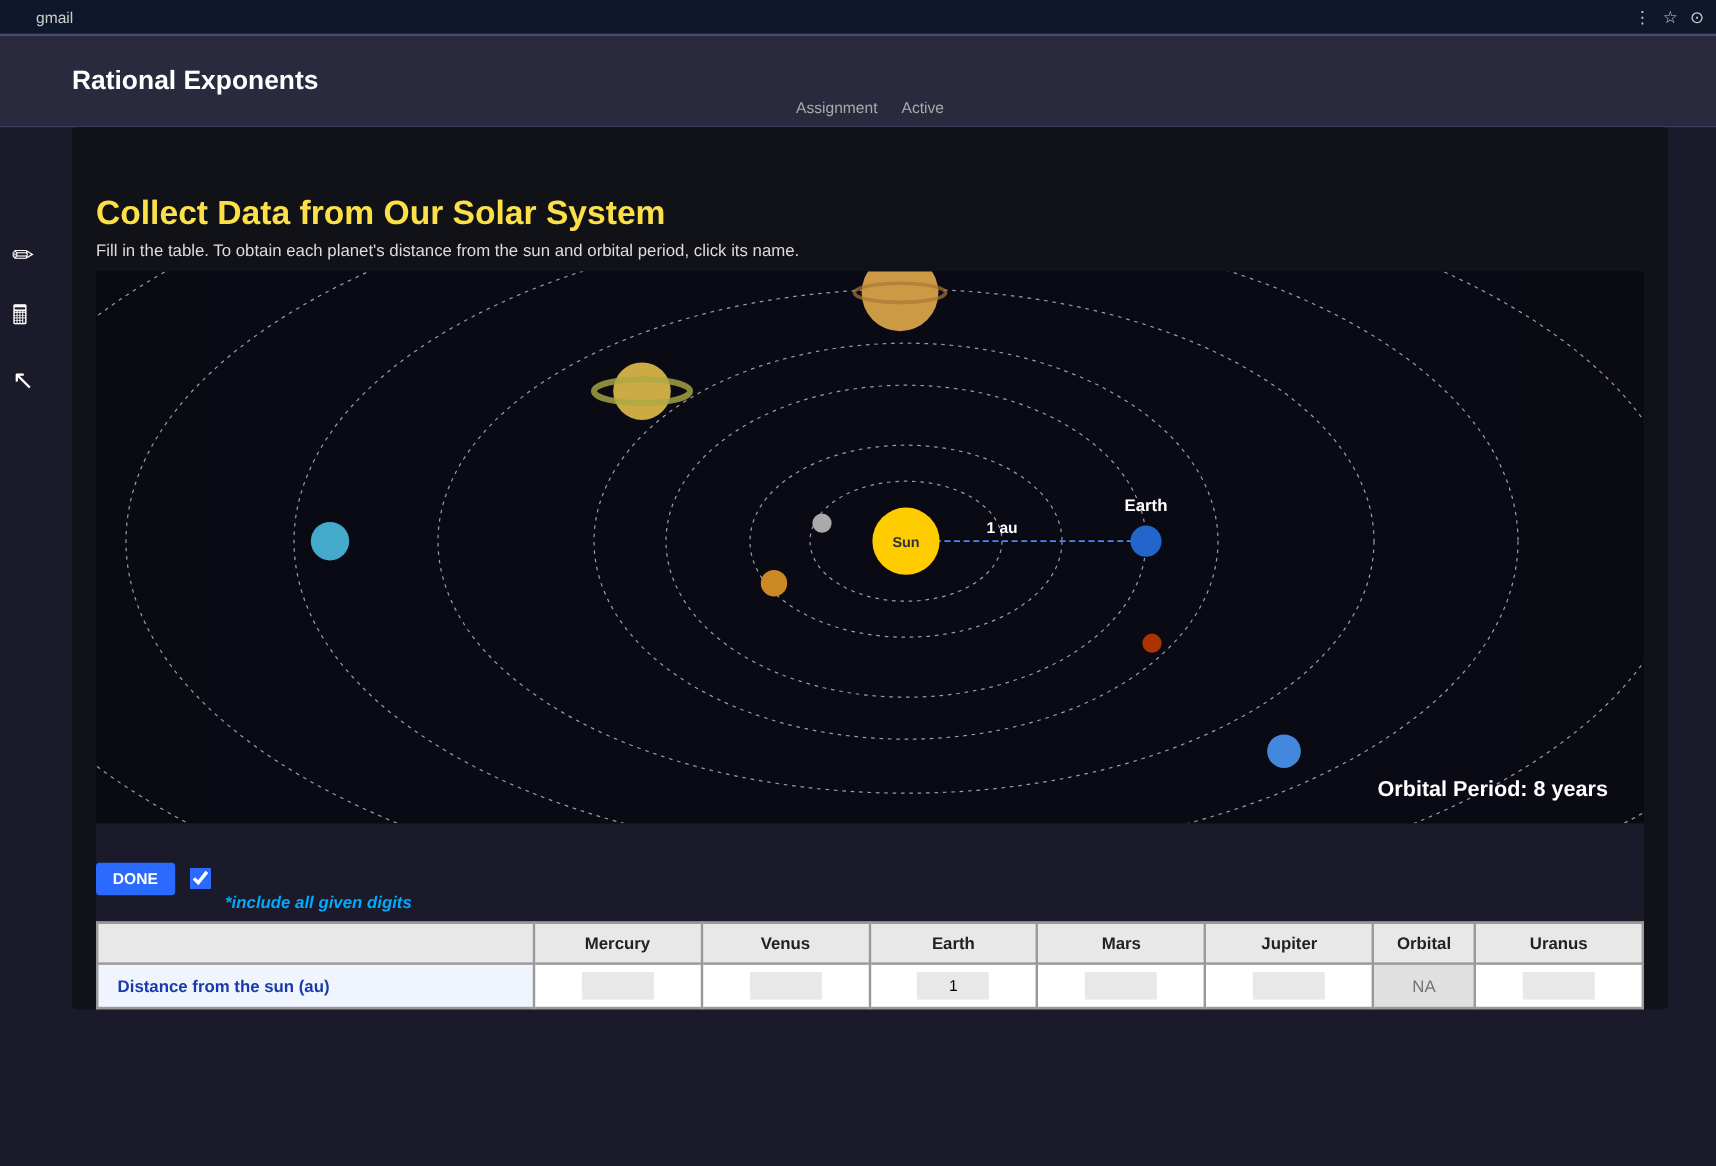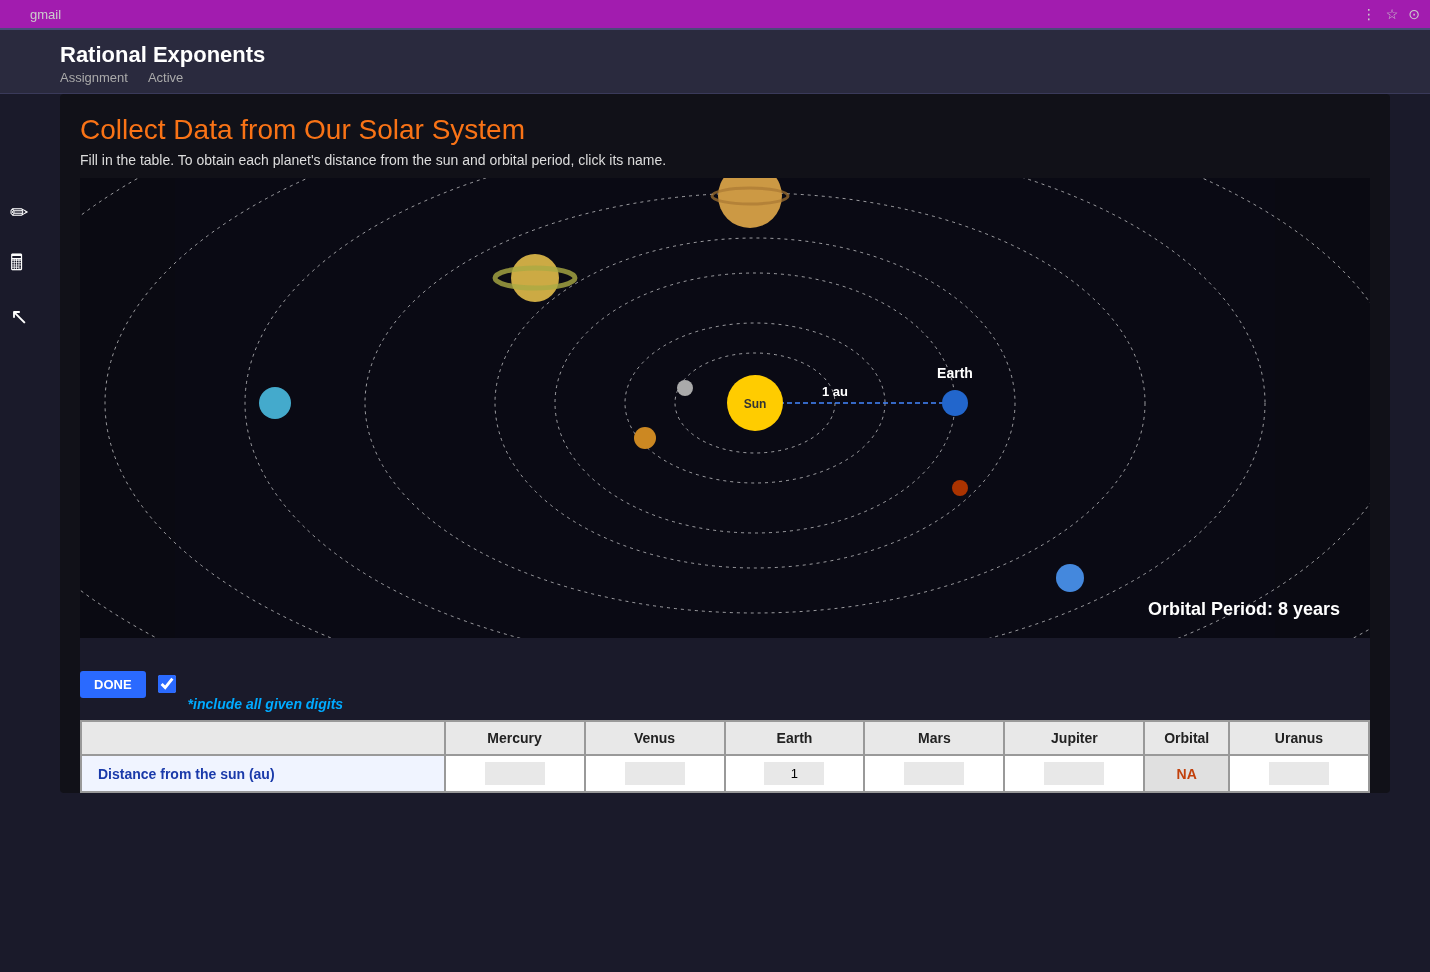--- a/index.html
+++ b/index.html
@@ -3,21 +3,21 @@
   <meta charset="utf-8">
   <style>
     * { box-sizing: border-box; margin: 0; padding: 0; }
     body {
       background: #2a2a3a;
       font-family: Arial, sans-serif;
       overflow: hidden;
     }
 
     .browser-bar {
-      background: #a21caf;
+      background: #0f172a;
       height: 30px;
       display: flex;
       align-items: center;
       padding: 0 10px;
       border-bottom: 2px solid #4a4a7a;
     }
 
     .browser-bar-text {
       color: #ccc;
       font-size: 13px;
@@ -33,54 +33,56 @@
     }
 
     .page-wrapper {
       background: #1a1a2a;
       min-height: 942px;
       padding: 0;
     }
 
     .top-bar {
       background: #2a2a3e;
-      padding: 12px 40px 8px 60px;
+      padding: 24px 40px 8px 60px;
       border-bottom: 1px solid #3a3a5a;
     }
 
     .top-bar-title {
       color: white;
       font-size: 22px;
       font-weight: bold;
     }
 
     .top-bar-meta {
       display: flex;
       gap: 20px;
       margin-top: 2px;
+      justify-content: center;
     }
 
     .top-bar-meta span {
       color: #aaa;
       font-size: 13px;
     }
 
     .main-content {
       background: #111118;
       margin: 0 40px 0 60px;
       padding: 20px 20px 0 20px;
       border-radius: 4px;
       position: relative;
     }
 
     .content-title {
-      color: #f97316;
+      color: #fde047;
       font-size: 28px;
-      font-weight: normal;
+      font-weight: bold;
       margin-bottom: 6px;
+      margin-top: 36px;
     }
 
     .content-subtitle {
       color: #ddd;
       font-size: 14px;
       margin-bottom: 0;
     }
 
     .solar-system-container {
       position: relative;
@@ -182,22 +184,22 @@
       border: none;
       background: #e8e8e8;
       padding: 4px;
       font-size: 13px;
       text-align: center;
     }
 
     .data-table td.na-cell {
       text-align: center;
       background: #e0e0e0;
-      color: #c2410c;
-      font-weight: bold;
+      color: #737373;
+      font-weight: normal;
     }
 
     .data-table td.value-cell {
       text-align: center;
     }
 
     .sidebar-icons {
       position: fixed;
       left: 10px;
       top: 200px;

